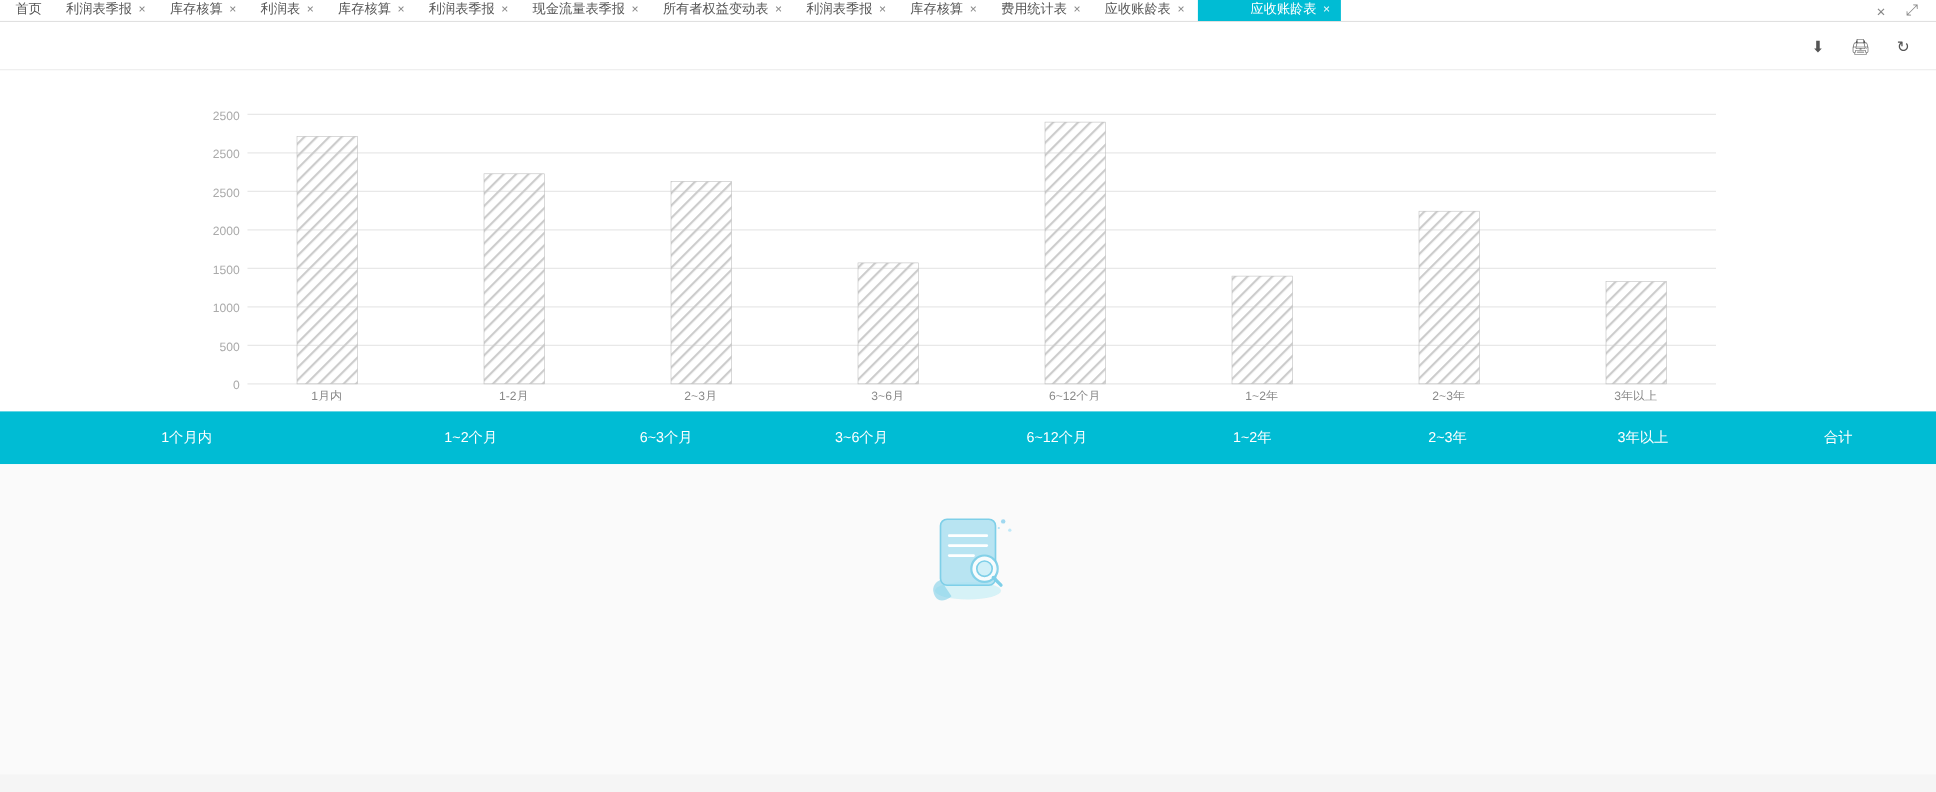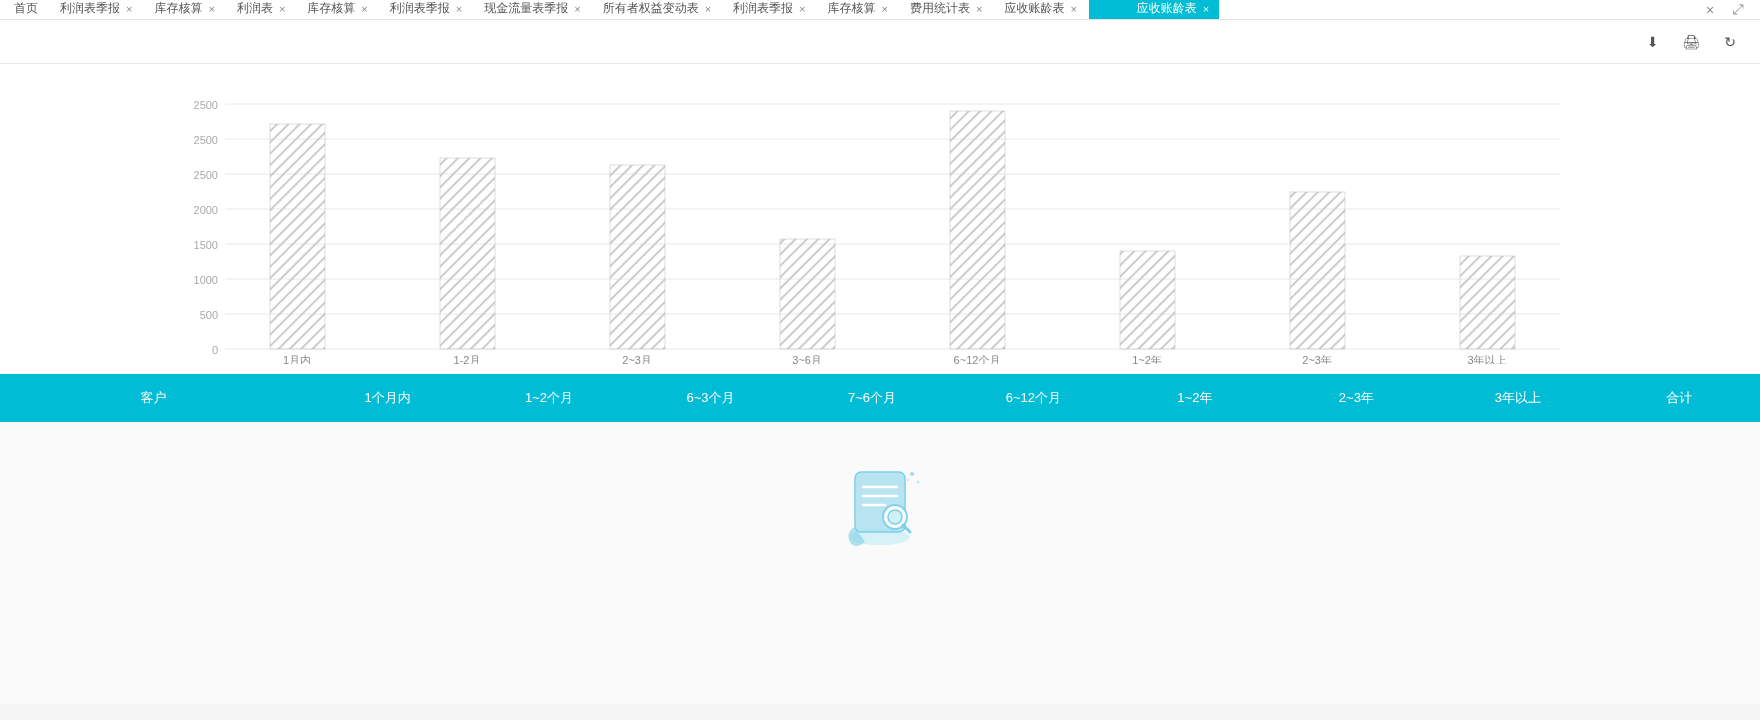--- a/index.html
+++ b/index.html
@@ -287,25 +287,24 @@
         <rect x="1110" y="108" width="55" height="157" fill="url(#hatch)" stroke="#bbb" stroke-width="0.5"></rect>
         <text x="1137" y="280" font-size="11" fill="#888" text-anchor="middle">2~3年</text>
 
         <rect x="1280" y="172" width="55" height="93" fill="url(#hatch)" stroke="#bbb" stroke-width="0.5"></rect>
         <text x="1307" y="280" font-size="11" fill="#888" text-anchor="middle">3年以上</text>
       </svg>
     </div>
   </div>
 
   <div class="table-header" id="table-header-row">
-  <div class="th-cell">客户</div>
       <div class="th-cell">1个月内</div>
       <div class="th-cell">1~2个月</div>
       <div class="th-cell">6~3个月</div>
-      <div class="th-cell">7~6个月</div>
+      <div class="th-cell">3~6个月</div>
       <div class="th-cell">6~12个月</div>
       <div class="th-cell">1~2年</div>
       <div class="th-cell">2~3年</div>
       <div class="th-cell">3年以上</div>
       <div class="th-cell">合计</div>
     </div>
 
   <div class="table-body">
     <div class="empty-state">
 

